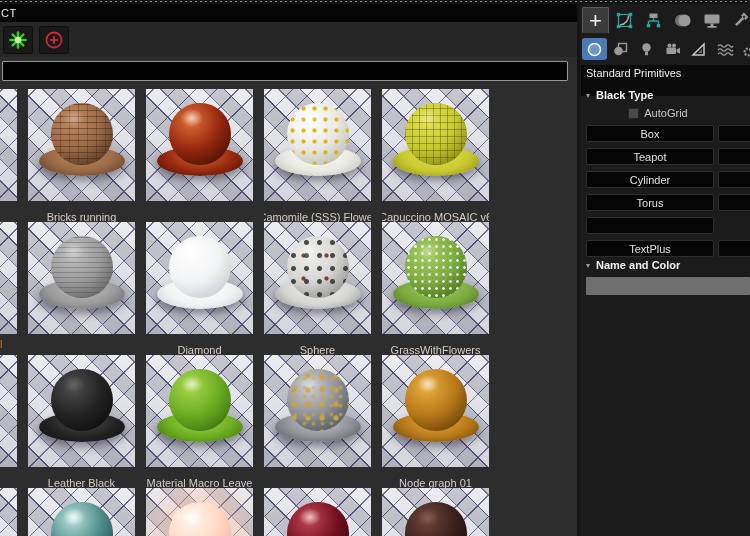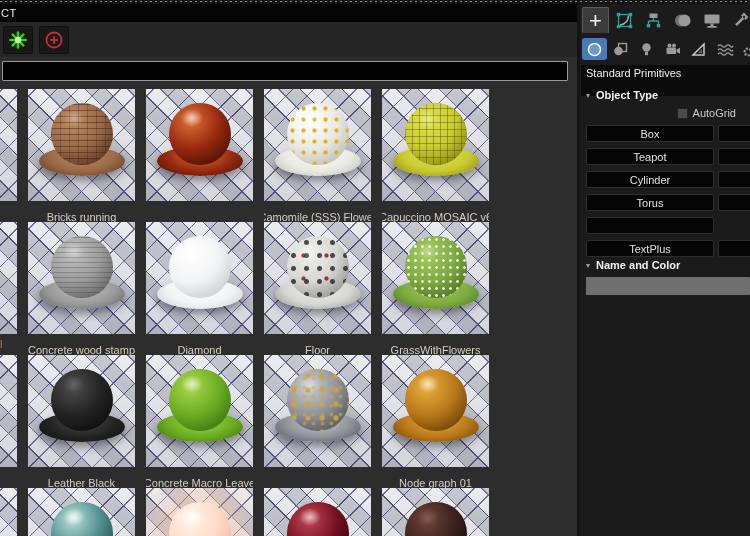--- a/index.html
+++ b/index.html
@@ -105,21 +105,21 @@
   .cat-btn.active { background:#4a7ab8; border-radius:3px; }
 
   .prim-dropdown { position:absolute; left:1px; top:61px; width:169px; height:31px; background:#0b0b0b;
     color:#f0f0f0; line-height:17px; padding-left:5px; cursor:pointer; }
 
   .rollout-header { position:absolute; left:6px; display:flex; align-items:center; cursor:pointer; }
   .rollout-arrow { color:#9a9a9a; font-size:8px; margin-right:6px; }
   .rollout-title { color:#f2f2f2; font-weight:bold; font-size:11px; }
 
   .autogrid-row { position:absolute; left:0; top:102px; width:170px; height:14px; display:flex; align-items:center;
-    justify-content:flex-end; padding-right:14px; }
+    justify-content:center; padding-right:14px; }
   .checkbox { width:11px; height:11px; background:#4a4a4a; border:1px solid #222; margin-right:5px; cursor:pointer; }
   .autogrid-label { color:#cacaca; }
 
   .obj-buttons { position:absolute; left:6px; top:121px; width:300px; }
   .obj-row { display:flex; margin-bottom:6px; }
   .obj-btn { width:128px; height:17px; background:#050505; border:1px solid #2e2e2e; border-radius:2px;
     color:#e2e2e2; font-size:11px; display:flex; align-items:center; justify-content:center; cursor:pointer; margin-right:4px; }
 
   .name-field { position:absolute; left:6px; top:273px; width:164px; height:18px; background:#6f6f6f;
     border:none; border-radius:1px; color:#111; font-size:11px; padding:0 4px; outline:none; }
@@ -198,56 +198,55 @@
               <div class="dish"></div>
               <div class="sphere pat-grid"></div>
             </div>
             <div class="tile-label">Capuccino MOSAIC v6</div>
           </div>
           <div class="tile" style="--hi: #c2c2c2; --base: #9b9b9b; --lo: #5f5f5f;">
             <div class="thumb">
               <div class="dish"></div>
               <div class="sphere pat-striate"></div>
             </div>
-            <div class="tile-label">Concrete wood stamp</div>
           </div>
           <div class="tile" style="--hi: #ffffff; --base: #f2f3f5; --lo: #c6c9ce;">
             <div class="thumb">
               <div class="dish"></div>
               <div class="sphere pat-glass"></div>
             </div>
             <div class="tile-label">Diamond</div>
           </div>
           <div class="tile" style="--hi: #efefec; --base: #d6d6d2; --lo: #8e8e8a;">
             <div class="thumb">
               <div class="dish"></div>
               <div class="sphere pat-ornament"></div>
             </div>
-            <div class="tile-label">Floor</div>
+            <div class="tile-label">Sphere</div>
           </div>
           <div class="tile" style="--hi: #a4cc60; --base: #7cab40; --lo: #47701e;">
             <div class="thumb">
               <div class="dish"></div>
               <div class="sphere pat-speckle"></div>
             </div>
             <div class="tile-label">GrassWithFlowers</div>
           </div>
           <div class="tile" style="--hi: #4e4e4e; --base: #232323; --lo: #0c0c0c;">
             <div class="thumb">
               <div class="dish"></div>
               <div class="sphere pat-matte"></div>
             </div>
             <div class="tile-label">Leather Black</div>
           </div>
           <div class="tile" style="--hi: #aad84e; --base: #6cad22; --lo: #38700e;">
             <div class="thumb">
               <div class="dish"></div>
               <div class="sphere pat-gloss"></div>
             </div>
-            <div class="tile-label">Concrete Macro Leave</div>
+            <div class="tile-label">Material Macro Leave</div>
           </div>
           <div class="tile" style="--hi: #cccdd1; --base: #8f9298; --lo: #4f535b;">
             <div class="thumb">
               <div class="dish"></div>
               <div class="sphere pat-dragon"></div>
             </div>
           </div>
           <div class="tile" style="--hi: #eab040; --base: #b8791a; --lo: #653d07;">
             <div class="thumb">
               <div class="dish"></div>
@@ -398,21 +397,21 @@
             <circle cx="12" cy="5.5" r="2.7" fill="none" stroke="#9a9a9a" stroke-width="2" stroke-dasharray="1.8 1.3"></circle>
           </svg>
         </span>
       </div>
     </div>
 
     <div class="prim-dropdown">Standard Primitives</div>
 
     <div class="rollout-header" style="top:85px;">
       <span class="rollout-arrow">▾</span>
-      <span class="rollout-title">Object Type</span>
+      <span class="rollout-title">Black Type</span>
     </div>
 
     <div class="autogrid-row">
       <span class="checkbox"></span>
       <span class="autogrid-label">AutoGrid</span>
     </div>
 
     <div class="obj-buttons">
         <div class="obj-row">
           <div class="obj-btn">Box</div>

